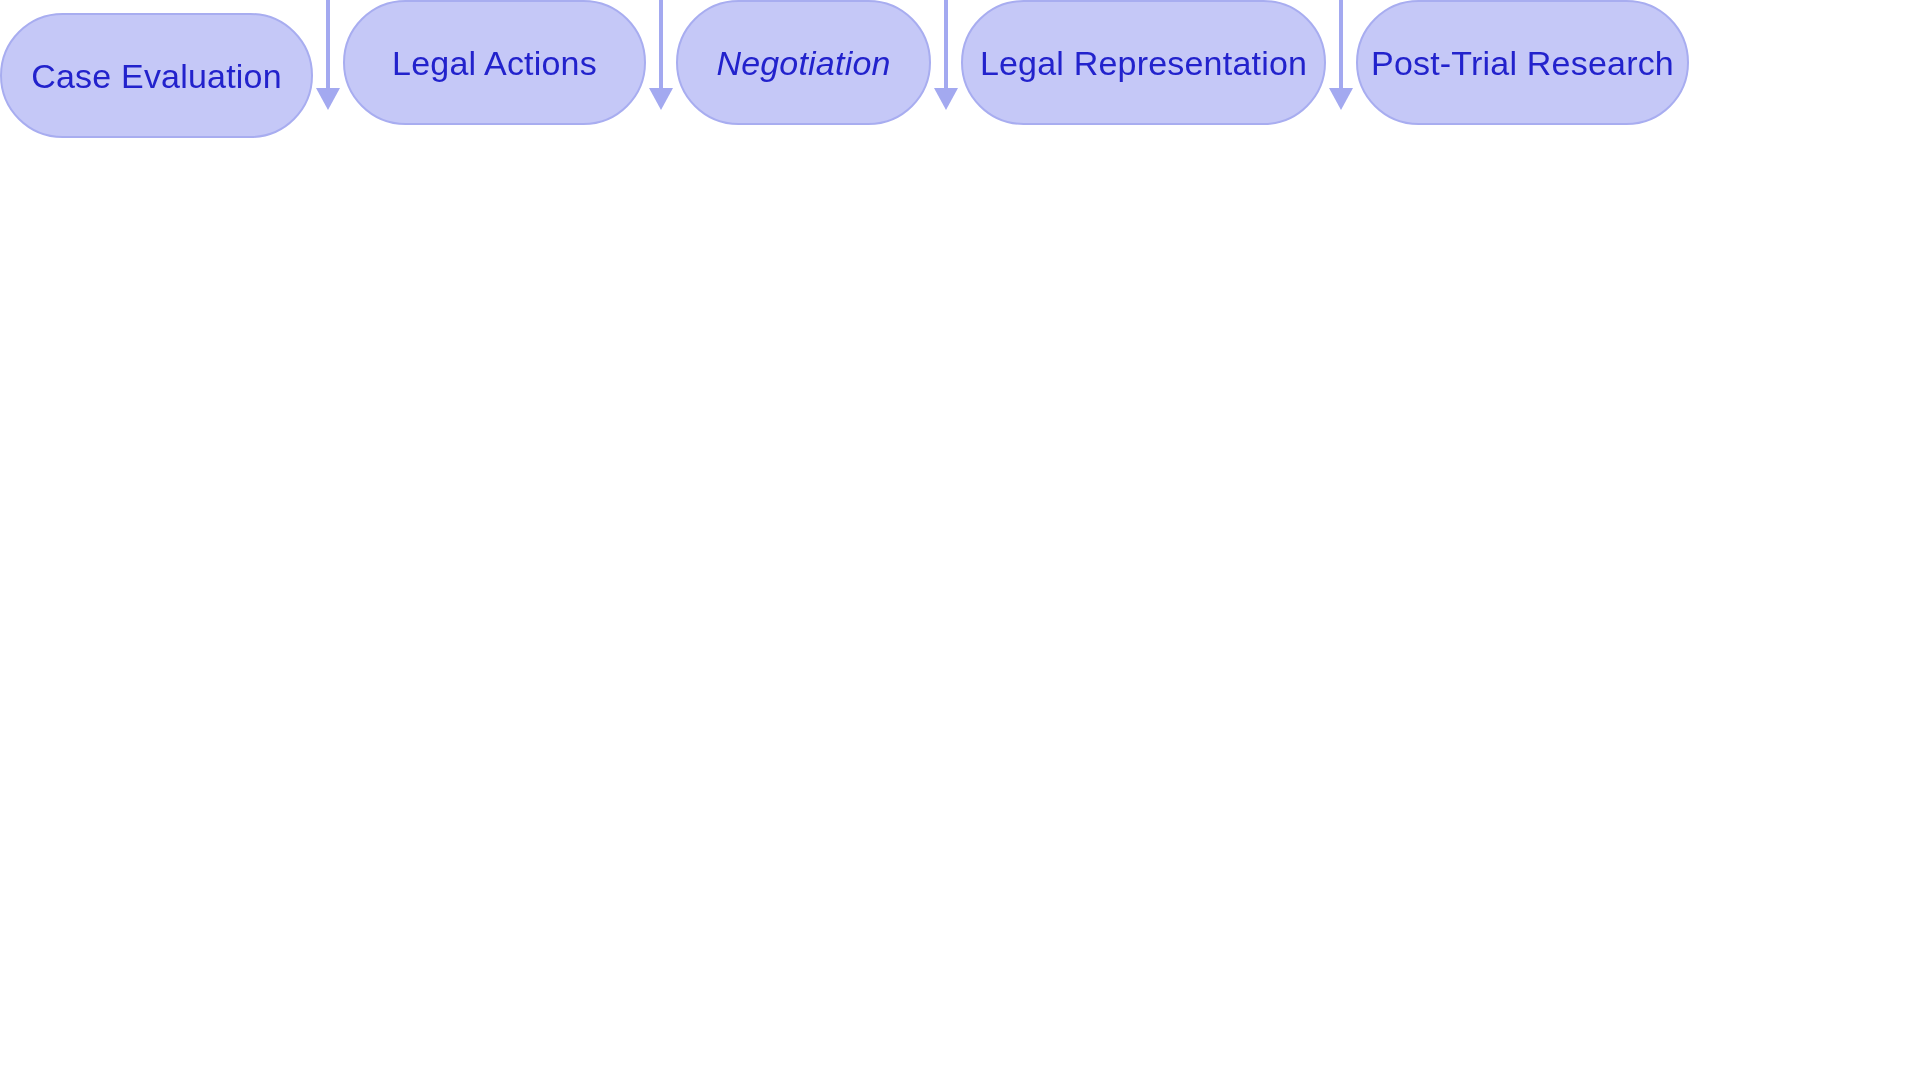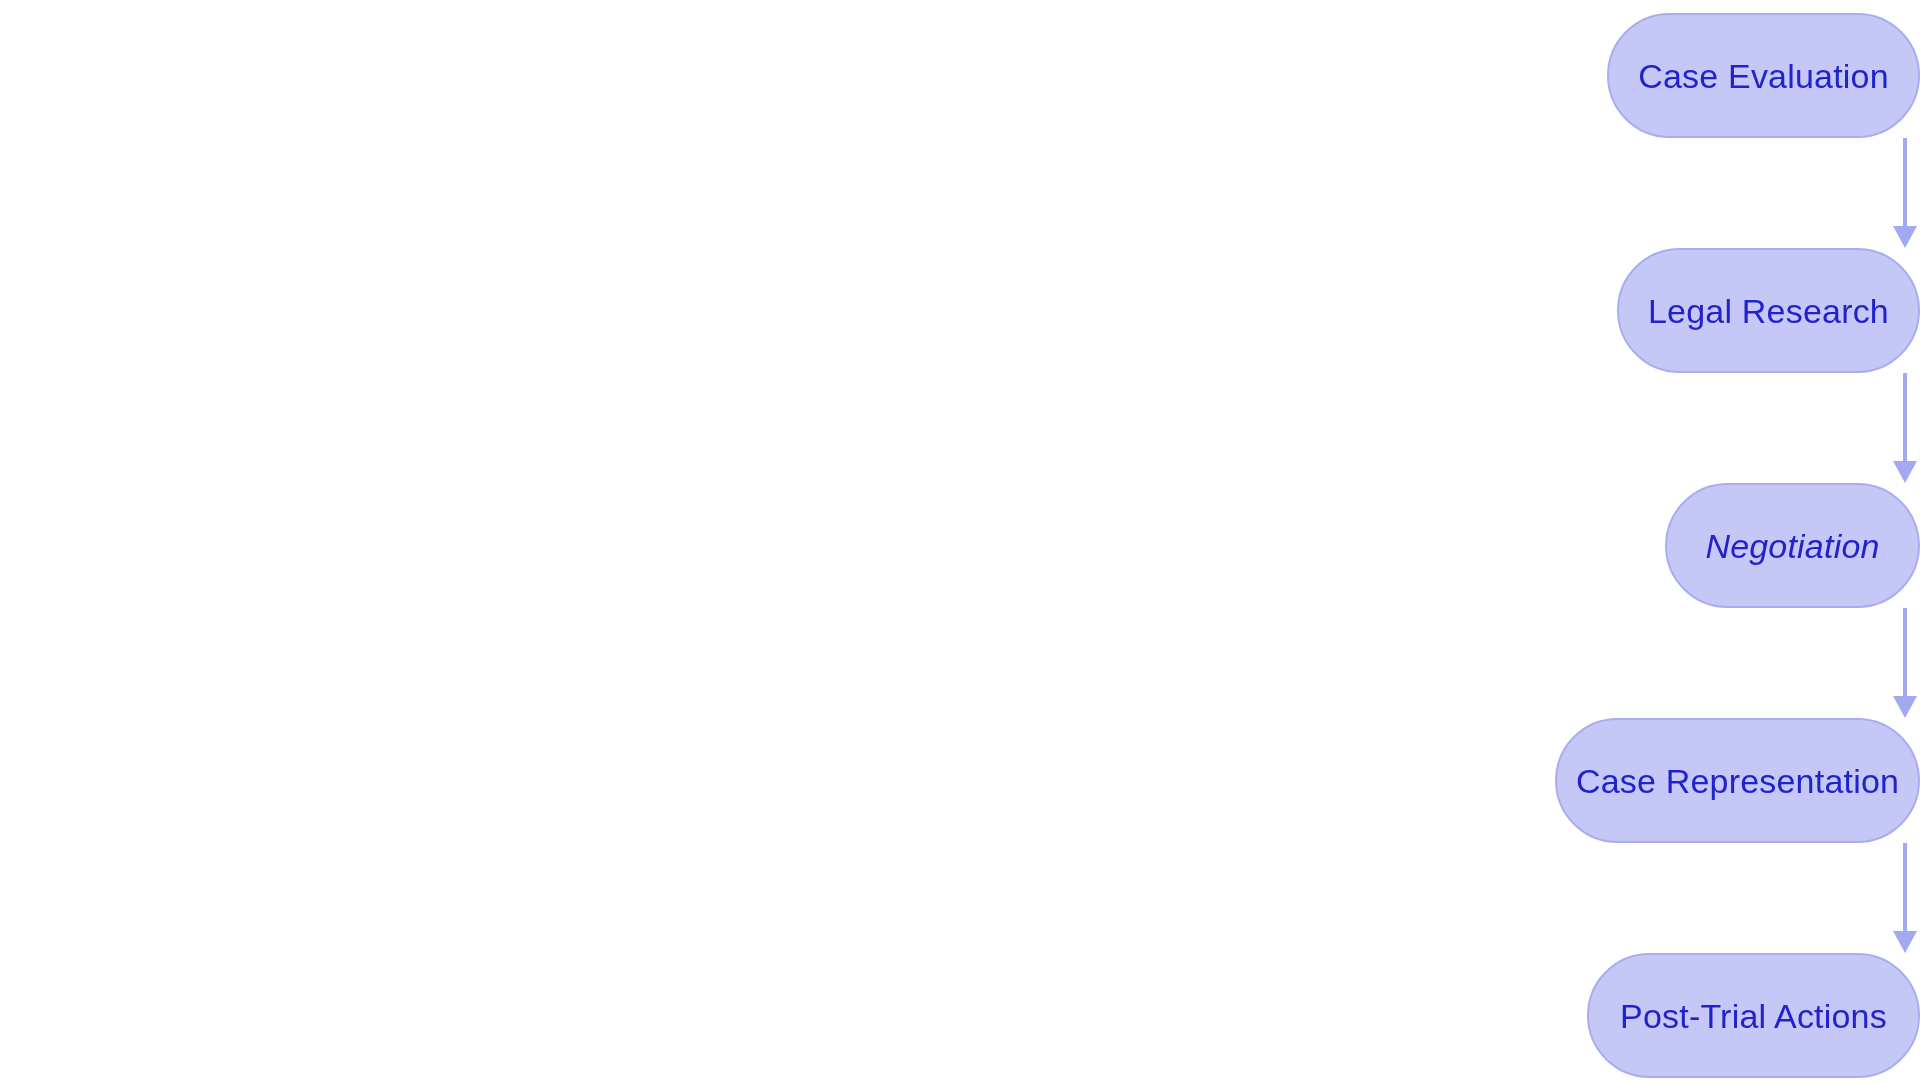--- a/index.html
+++ b/index.html
@@ -19,22 +19,22 @@
     height: 1083px;
     background: #ffffff;
   }
   .flow-column {
     position: absolute;
     left: 0;
     top: 0;
     width: 1920px;
     height: 782px;
     display: flex;
-    flex-direction: column;
-    align-items: flex-end;
+    flex-direction: row;
+    align-items: flex-start;
   }
   .node {
     box-sizing: border-box;
     display: flex;
     align-items: center;
     justify-content: center;
     background: #c5c8f7;
     border: 2px solid #a8adf0;
     border-radius: 999px;
     height: 125px;
@@ -90,44 +90,44 @@
     <div class="node n0">
       <span class="node-label">Case Evaluation</span>
     </div>
 
     <div class="connector c0">
       <div class="connector-line"></div>
       <div class="connector-head"></div>
     </div>
 
     <div class="node n1">
-      <span class="node-label">Legal Research</span>
+      <span class="node-label">Legal Actions</span>
     </div>
 
     <div class="connector c1">
       <div class="connector-line"></div>
       <div class="connector-head"></div>
     </div>
 
     <div class="node n2">
       <span class="node-label">Negotiation</span>
     </div>
 
     <div class="connector c2">
       <div class="connector-line"></div>
       <div class="connector-head"></div>
     </div>
 
     <div class="node n3">
-      <span class="node-label">Case Representation</span>
+      <span class="node-label">Legal Representation</span>
     </div>
 
     <div class="connector c3">
       <div class="connector-line"></div>
       <div class="connector-head"></div>
     </div>
 
     <div class="node n4">
-      <span class="node-label">Post-Trial Actions</span>
+      <span class="node-label">Post-Trial Research</span>
     </div>
 
   </div>
 </div>
 
 </body></html>

